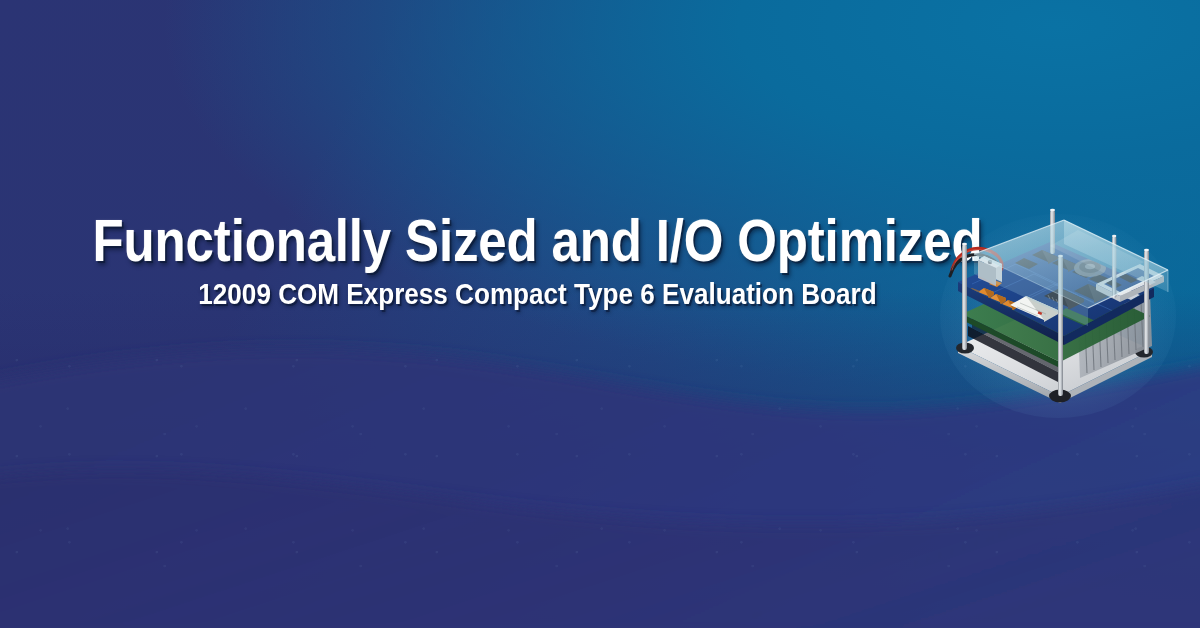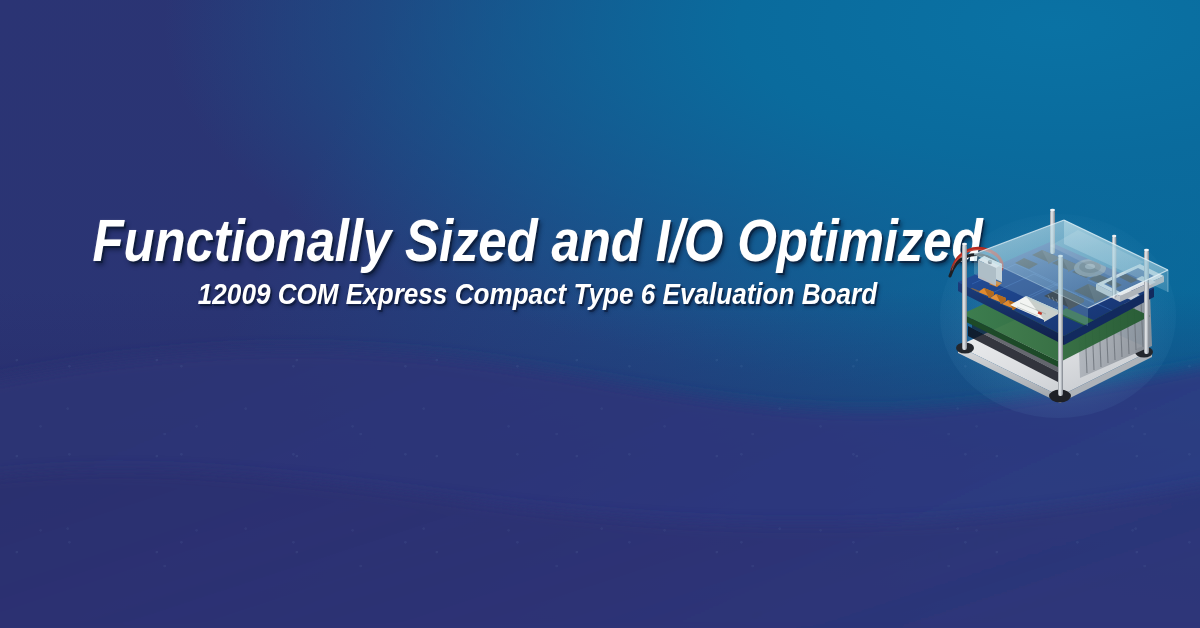--- a/index.html
+++ b/index.html
@@ -44,21 +44,20 @@
       radial-gradient(circle at 26% 84%, rgba(150,190,225,.45) 0 1px, transparent 1.6px);
     background-size:140px 96px, 178px 120px, 112px 88px, 196px 132px, 156px 104px;
   }
 
   
   .copy{
     position:absolute;
     left:0; top:212px; width:1075px;
     text-align:center;
     z-index:5;
-    font-style:italic;
   }
   .headline{
     font-family:"Liberation Sans Narrow","Liberation Sans", sans-serif;
     font-weight:700;
     font-size:59px;
     line-height:1.0;
     letter-spacing:-0.2px;
     color:#ffffff;
     transform:scaleX(.865);
     transform-origin:center center;

